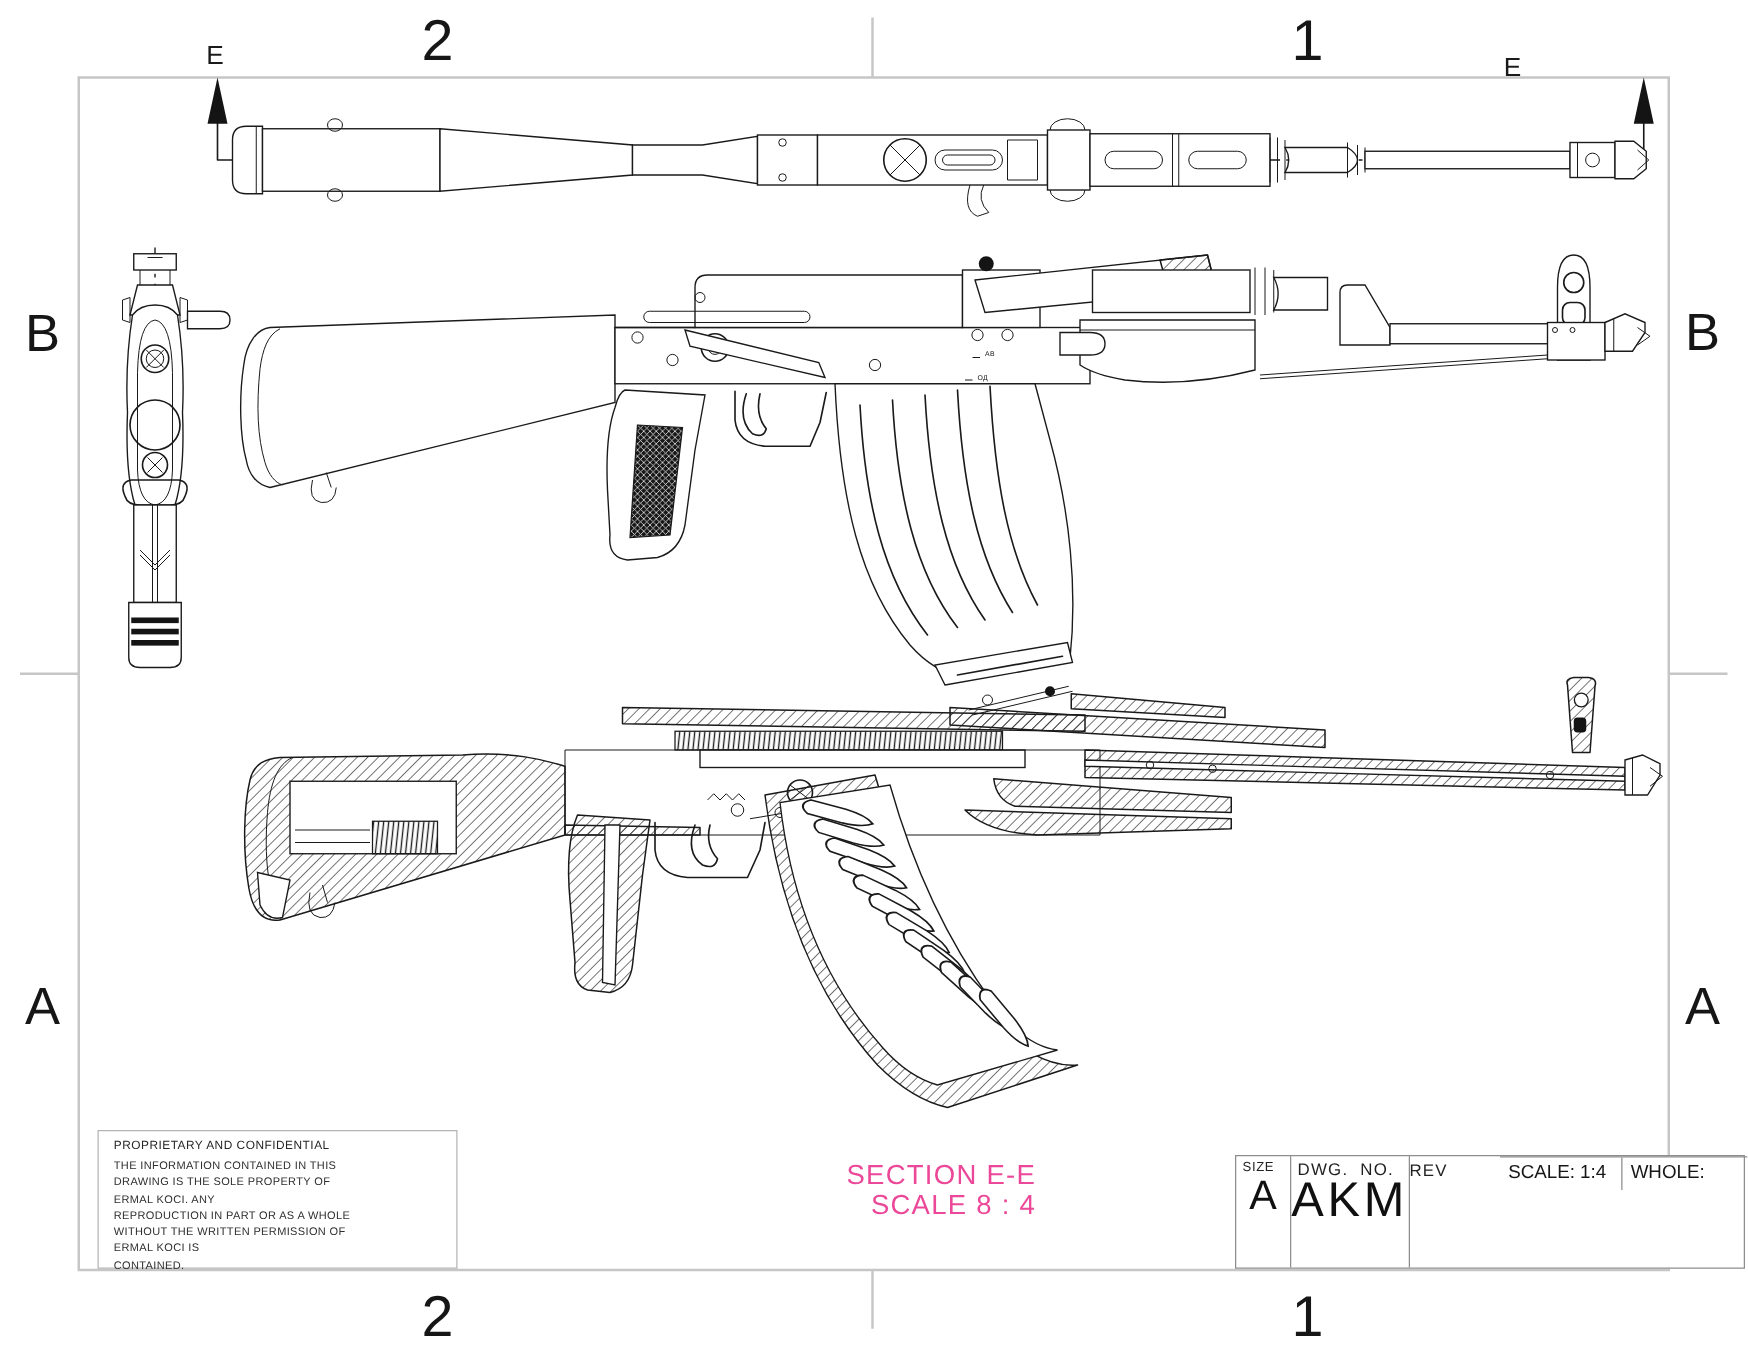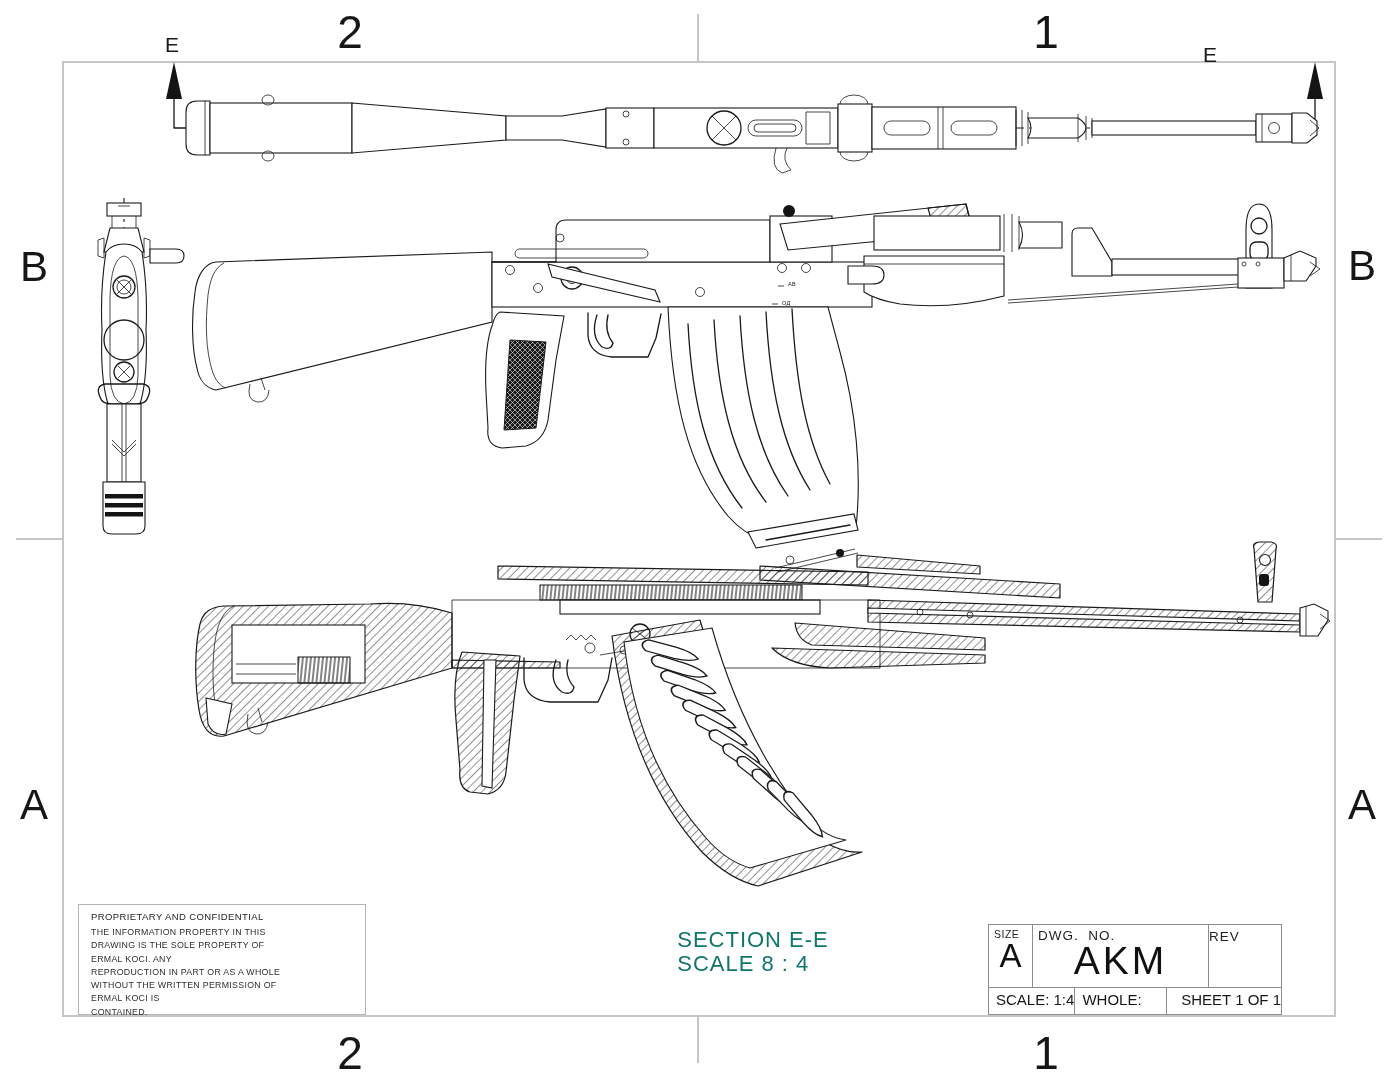--- a/index.html
+++ b/index.html
@@ -3,30 +3,30 @@
 <meta charset="utf-8">
 <style>
   html,body{margin:0;padding:0;background:#ffffff;}
   #sheet{position:relative;width:1398px;height:1080px;background:#ffffff;overflow:hidden;
          font-family:"Liberation Sans", sans-serif;color:#141414;}
   svg{position:absolute;left:0;top:0;}
   .abs{position:absolute;}
   .zone{font-size:46px;font-weight:400;color:#161616;transform:translateX(-50%);}
   .zoneL{font-size:42px;}
   .emark{font-size:21px;color:#1a1a1a;transform:translateX(-50%);}
-  .secnote{left:753px;top:928px;transform:translateX(-50%);text-align:left;
-           font-size:22px;letter-spacing:1px;color:#0f766e;line-height:24px;white-space:nowrap;}
+  .secnote{left:753px;top:928px;transform:translateX(-50%);text-align:right;
+           font-size:22px;letter-spacing:1px;color:#ec4899;line-height:24px;white-space:nowrap;}
   
   .propbox{left:78px;top:904px;width:288px;height:111px;border:1.4px solid #b5b5b5;box-sizing:border-box;
            padding:6px 6px 0 12px;}
   .proptitle{font-size:9.5px;letter-spacing:.4px;color:#262626;margin-bottom:4px;}
   .propline{font-size:8.8px;line-height:13.3px;letter-spacing:.3px;color:#2e2e2e;white-space:nowrap;}
   
-  .tblock{left:988px;top:924px;width:294px;height:91px;border:1.6px solid #8d8d8d;box-sizing:border-box;
-          display:flex;flex-direction:column;background:#fff;}
+  .tblock{left:988px;top:924px;width:408px;height:91px;border:1.6px solid #8d8d8d;box-sizing:border-box;
+          display:flex;flex-direction:row;background:#fff;}
   .tb-r1{display:flex;flex:1;min-height:0;}
   .tb-r2{display:flex;height:26px;border-top:1.6px solid #8d8d8d;}
   .tb-size{width:44px;border-right:1.6px solid #8d8d8d;box-sizing:border-box;display:flex;flex-direction:column;}
   .tb-dwg{flex:1;border-right:1.6px solid #8d8d8d;box-sizing:border-box;display:flex;flex-direction:column;}
   .tb-rev{width:72px;box-sizing:border-box;padding:4px 10px 0 0;}
   .tb-lab{font-size:10.5px;letter-spacing:.5px;color:#1f1f1f;padding:3px 0 0 5px;white-space:pre;}
   .tb-lab2{font-size:13.5px;letter-spacing:1px;}
   .tb-A{font-size:33px;text-align:center;margin-top:-3px;color:#101010;}
   .tb-AKM{font-size:39px;text-align:center;letter-spacing:3px;margin-top:-4px;color:#101010;}
   .tb-rev{font-size:13.5px;letter-spacing:1px;color:#1f1f1f;}
@@ -309,21 +309,21 @@
   <div class="abs secnote">
     <div>SECTION E-E</div>
     <div>SCALE 8 : 4</div>
   </div>
 
   <div class="abs selmark" style="left:788px;top:281px;">АВ</div>
   <div class="abs selmark" style="left:782px;top:300px;">ОД</div>
 
   <div class="abs propbox">
     <div class="proptitle">PROPRIETARY AND CONFIDENTIAL</div>
-    <div class="propline">THE INFORMATION PROPERTY IN THIS</div>
+    <div class="propline">THE INFORMATION CONTAINED IN THIS</div>
     <div class="propline">DRAWING IS THE SOLE PROPERTY OF</div>
     <div class="propline">ERMAL KOCI. ANY</div>
     <div class="propline">REPRODUCTION IN PART OR AS A WHOLE</div>
     <div class="propline">WITHOUT THE WRITTEN PERMISSION OF</div>
     <div class="propline">ERMAL KOCI IS</div>
     <div class="propline">CONTAINED.</div>
   </div>
 
   <div class="abs tblock">
     <div class="tb-r1">

